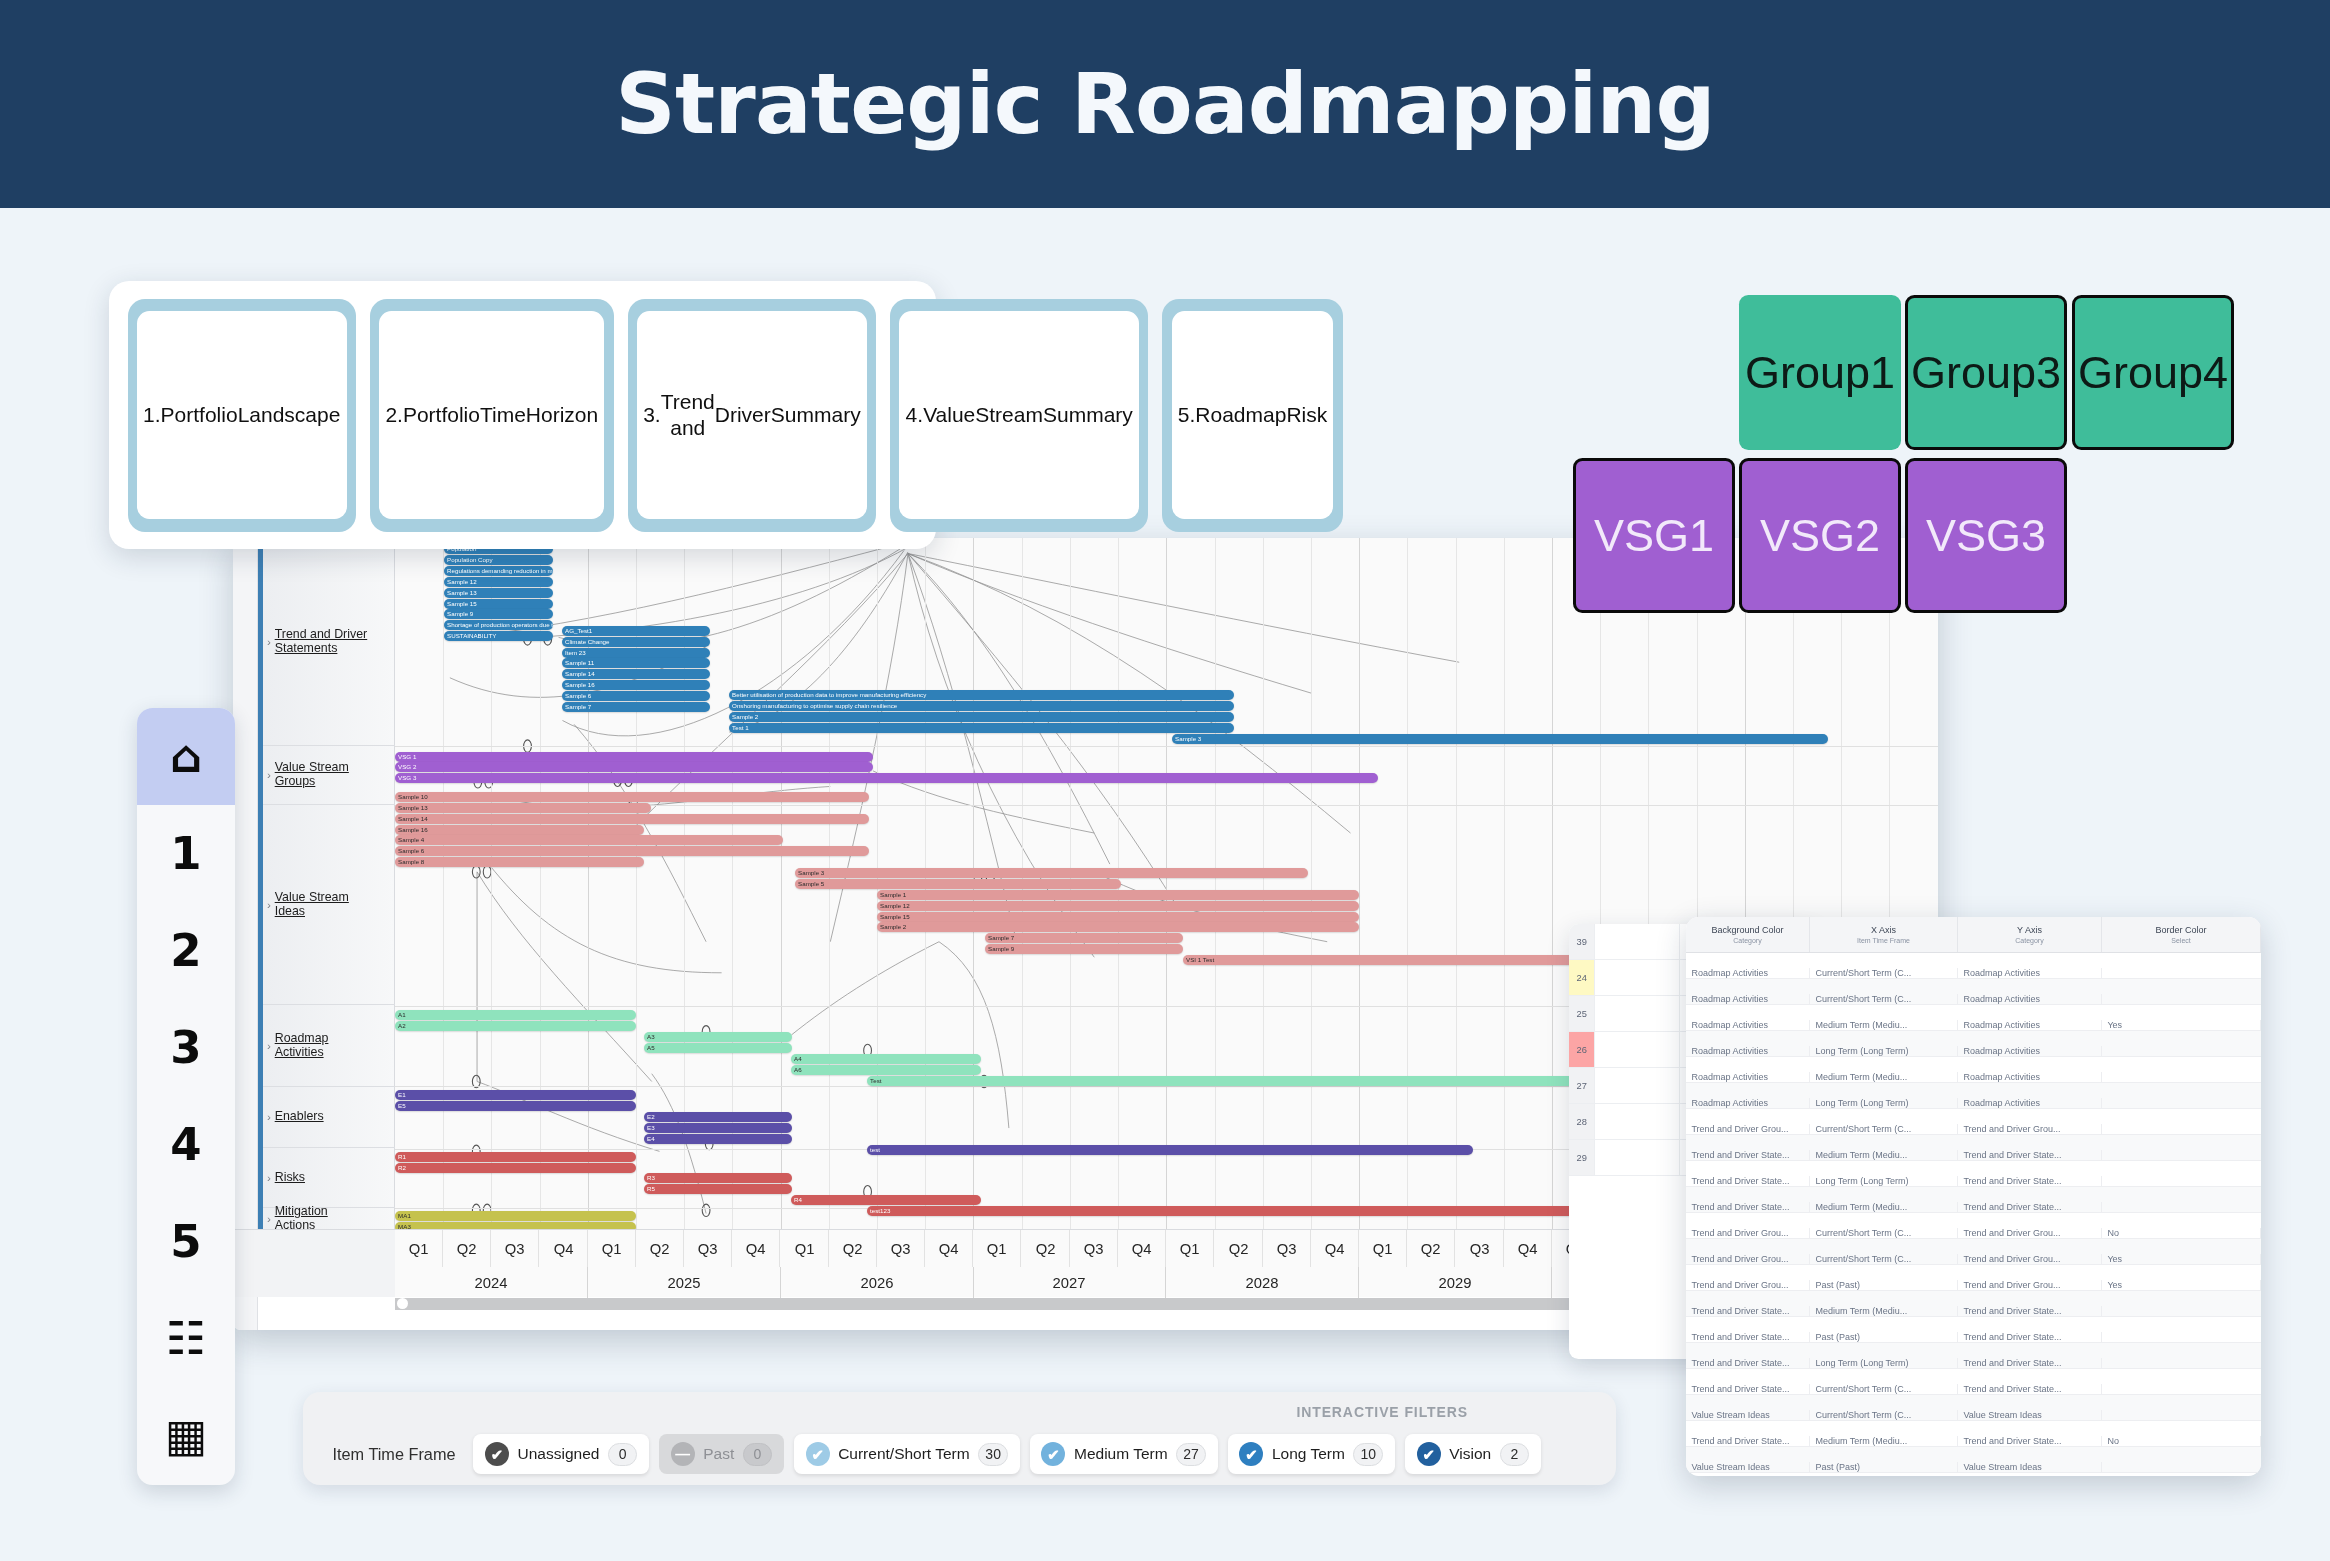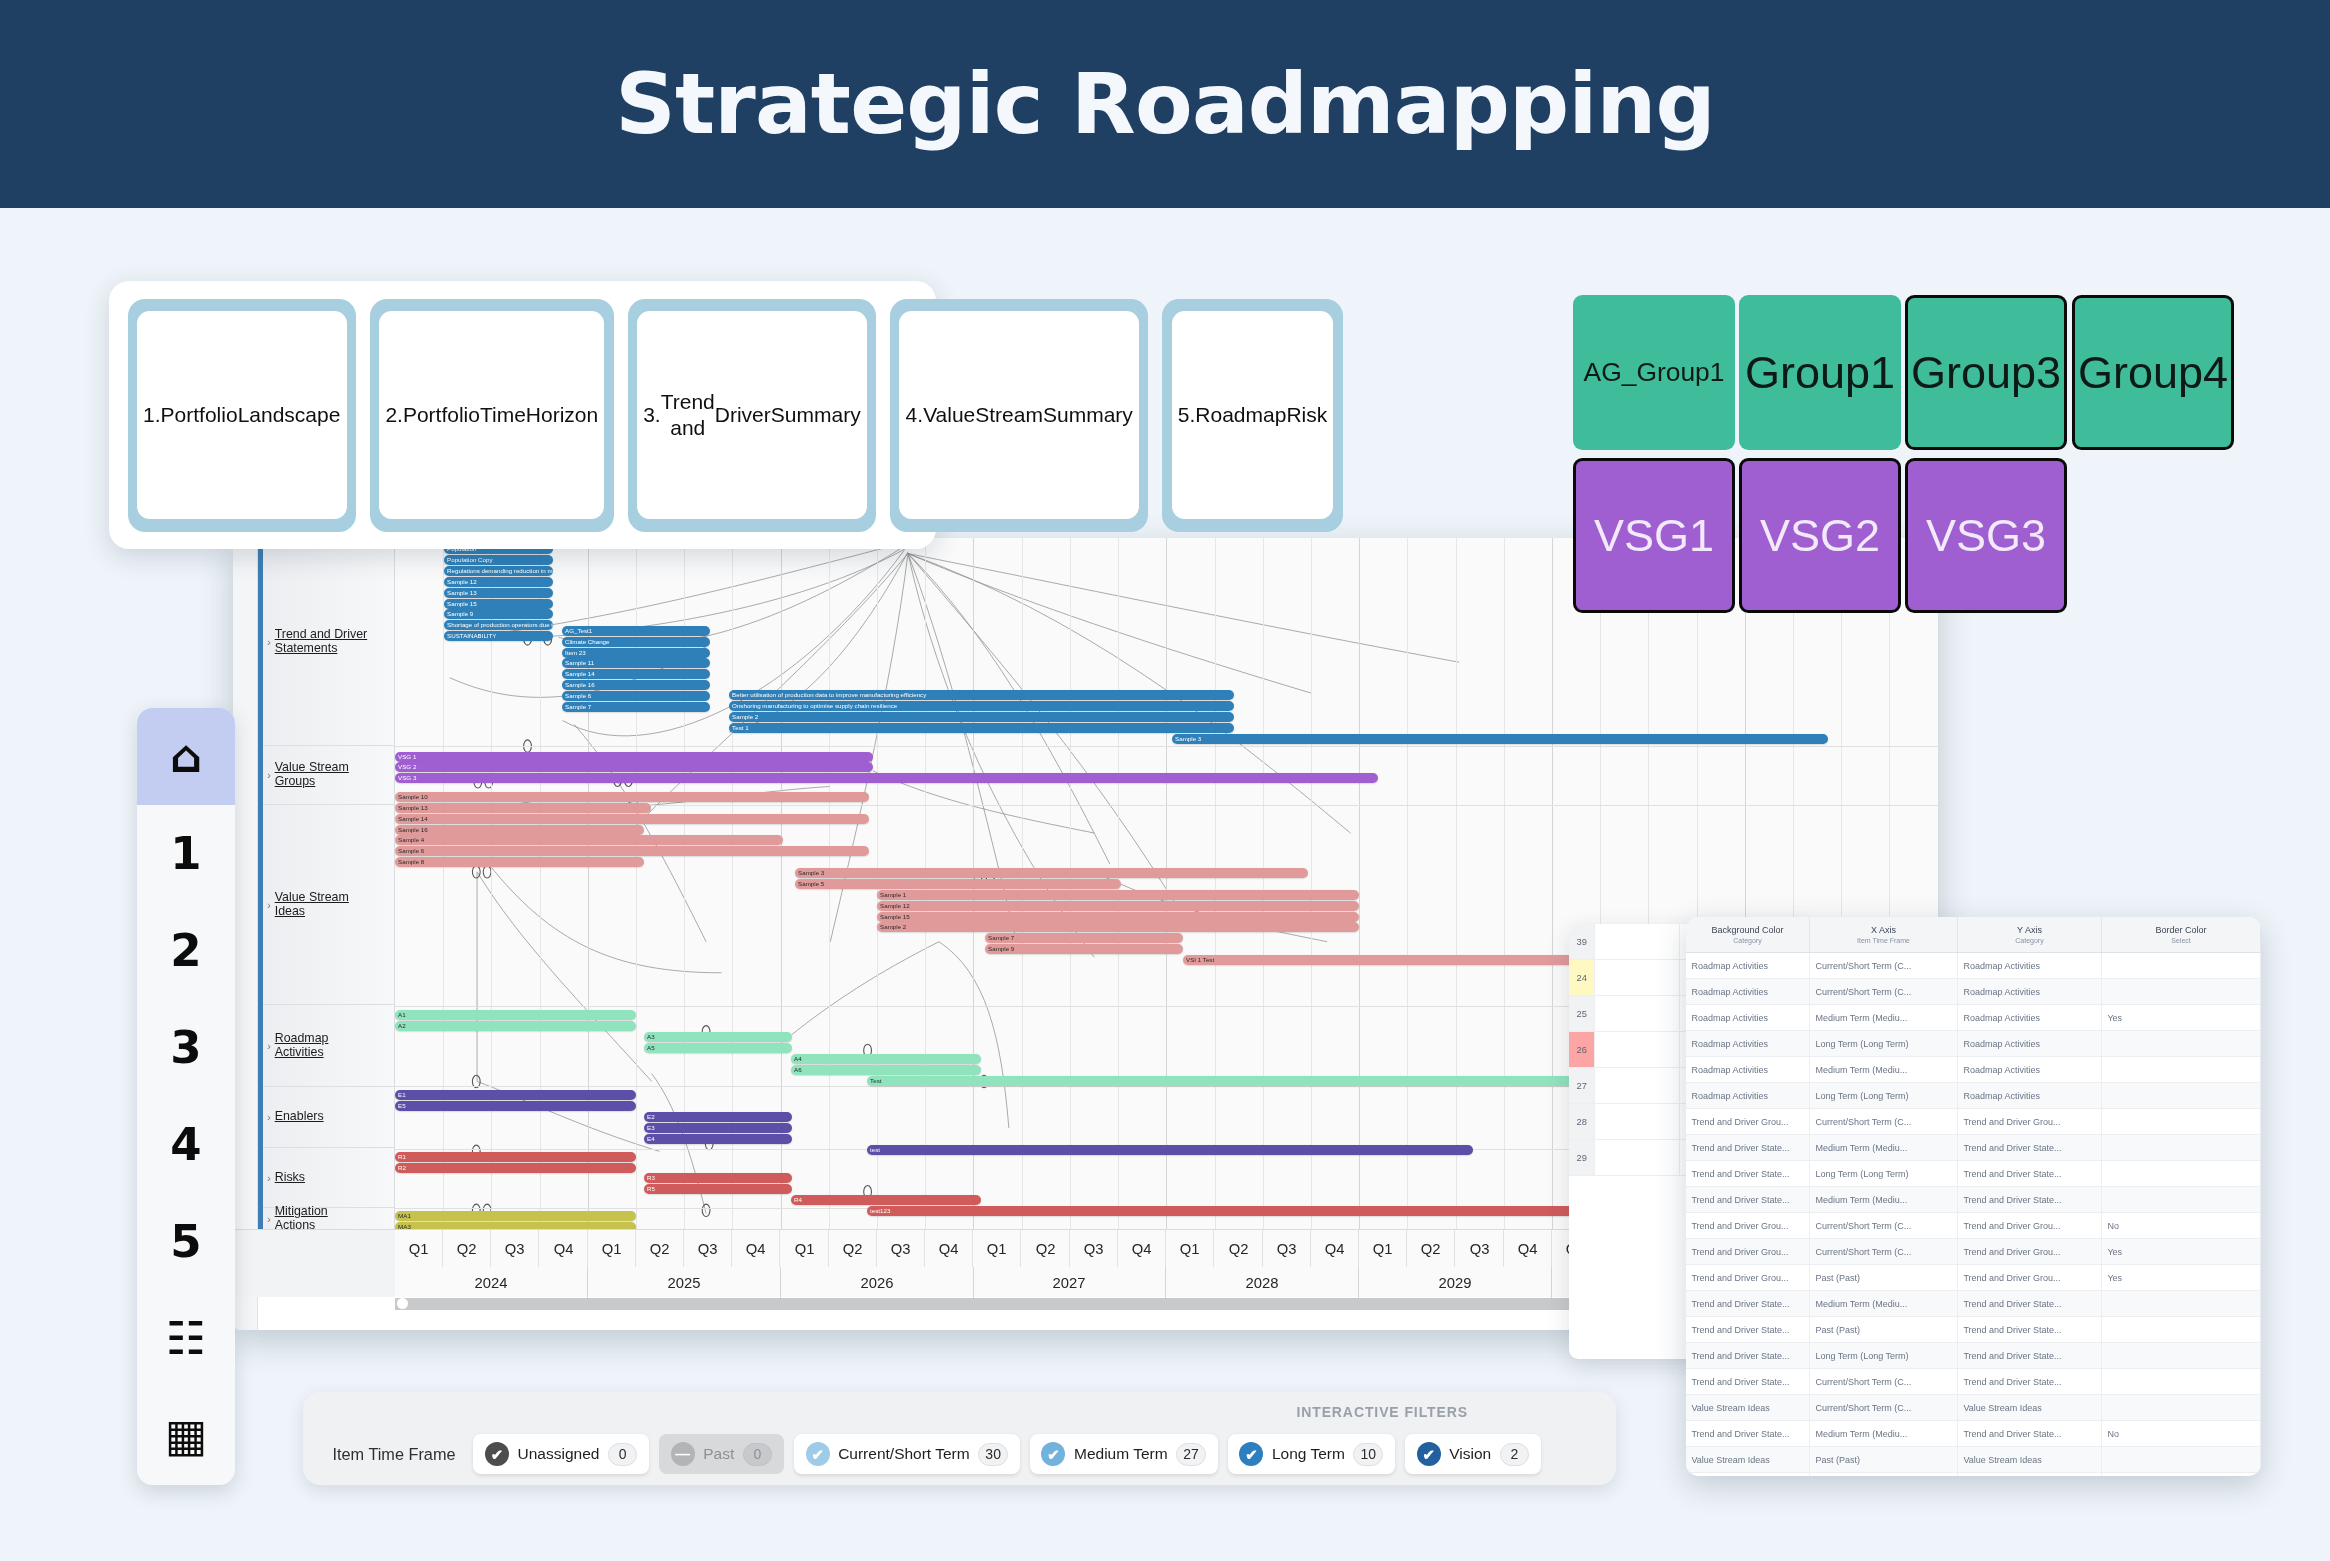--- a/index.html
+++ b/index.html
@@ -175,21 +175,21 @@
     display: flex; height: 36px; background: #f4f5f7;
     border-bottom: 0.8px solid #dfe1e5;
   }
   .th {
     border-right: 0.8px solid #e4e6ea;
     display: flex; flex-direction: column; align-items: center; justify-content: center;
     gap: 1.6px; padding: 0 3.1px; overflow: hidden;
   }
   .th .th-main { font-size: 9px; color: #3d4655; white-space: nowrap; }
   .th .th-sub  { font-size: 7px;  color: #8a93a3; white-space: nowrap; }
-  .tr { display: flex; height: 26px; border-bottom: 0.8px solid #edeef1; }
+  .tr { display: flex; height: 26px; border-bottom: 0.8px solid #edeef1; align-items: flex-end; }
   .tr:nth-child(even) { background: #f8f9fa; }
   .td {
     border-right: 0.8px solid #edeef1;
     display: flex; align-items: center; padding: 0 5.4px;
     font-size: 9px; white-space: nowrap; overflow: hidden;
   }
 
   
   #grid-preview {
     position: absolute; left: 1569px; top: 924px; width: 249px; height: 435px;
@@ -731,23 +731,20 @@
     <div class="step">
       <div class="step-inner">
         <div>5.</div>
         <div>Roadmap</div>
         <div>Risk</div>
       </div>
     </div>
   </div>
 
 <div id="group-chips">
-    <div class="chip green" style="left: 0px; top: 0px; width: 162px; height: 155px; font-size: 26.4px;">
-      <div>AG_Group1</div>
-    </div>
     <div class="chip green" style="left: 166px; top: 0px; width: 162px; height: 155px; font-size: 45px;">
       <div>Group</div>
       <div>1</div>
     </div>
     <div class="chip green bordered" style="left: 332px; top: 0px; width: 162px; height: 155px; font-size: 45px;">
       <div>Group</div>
       <div>3</div>
     </div>
     <div class="chip green bordered" style="left: 499px; top: 0px; width: 162px; height: 155px; font-size: 45px;">
       <div>Group</div>

